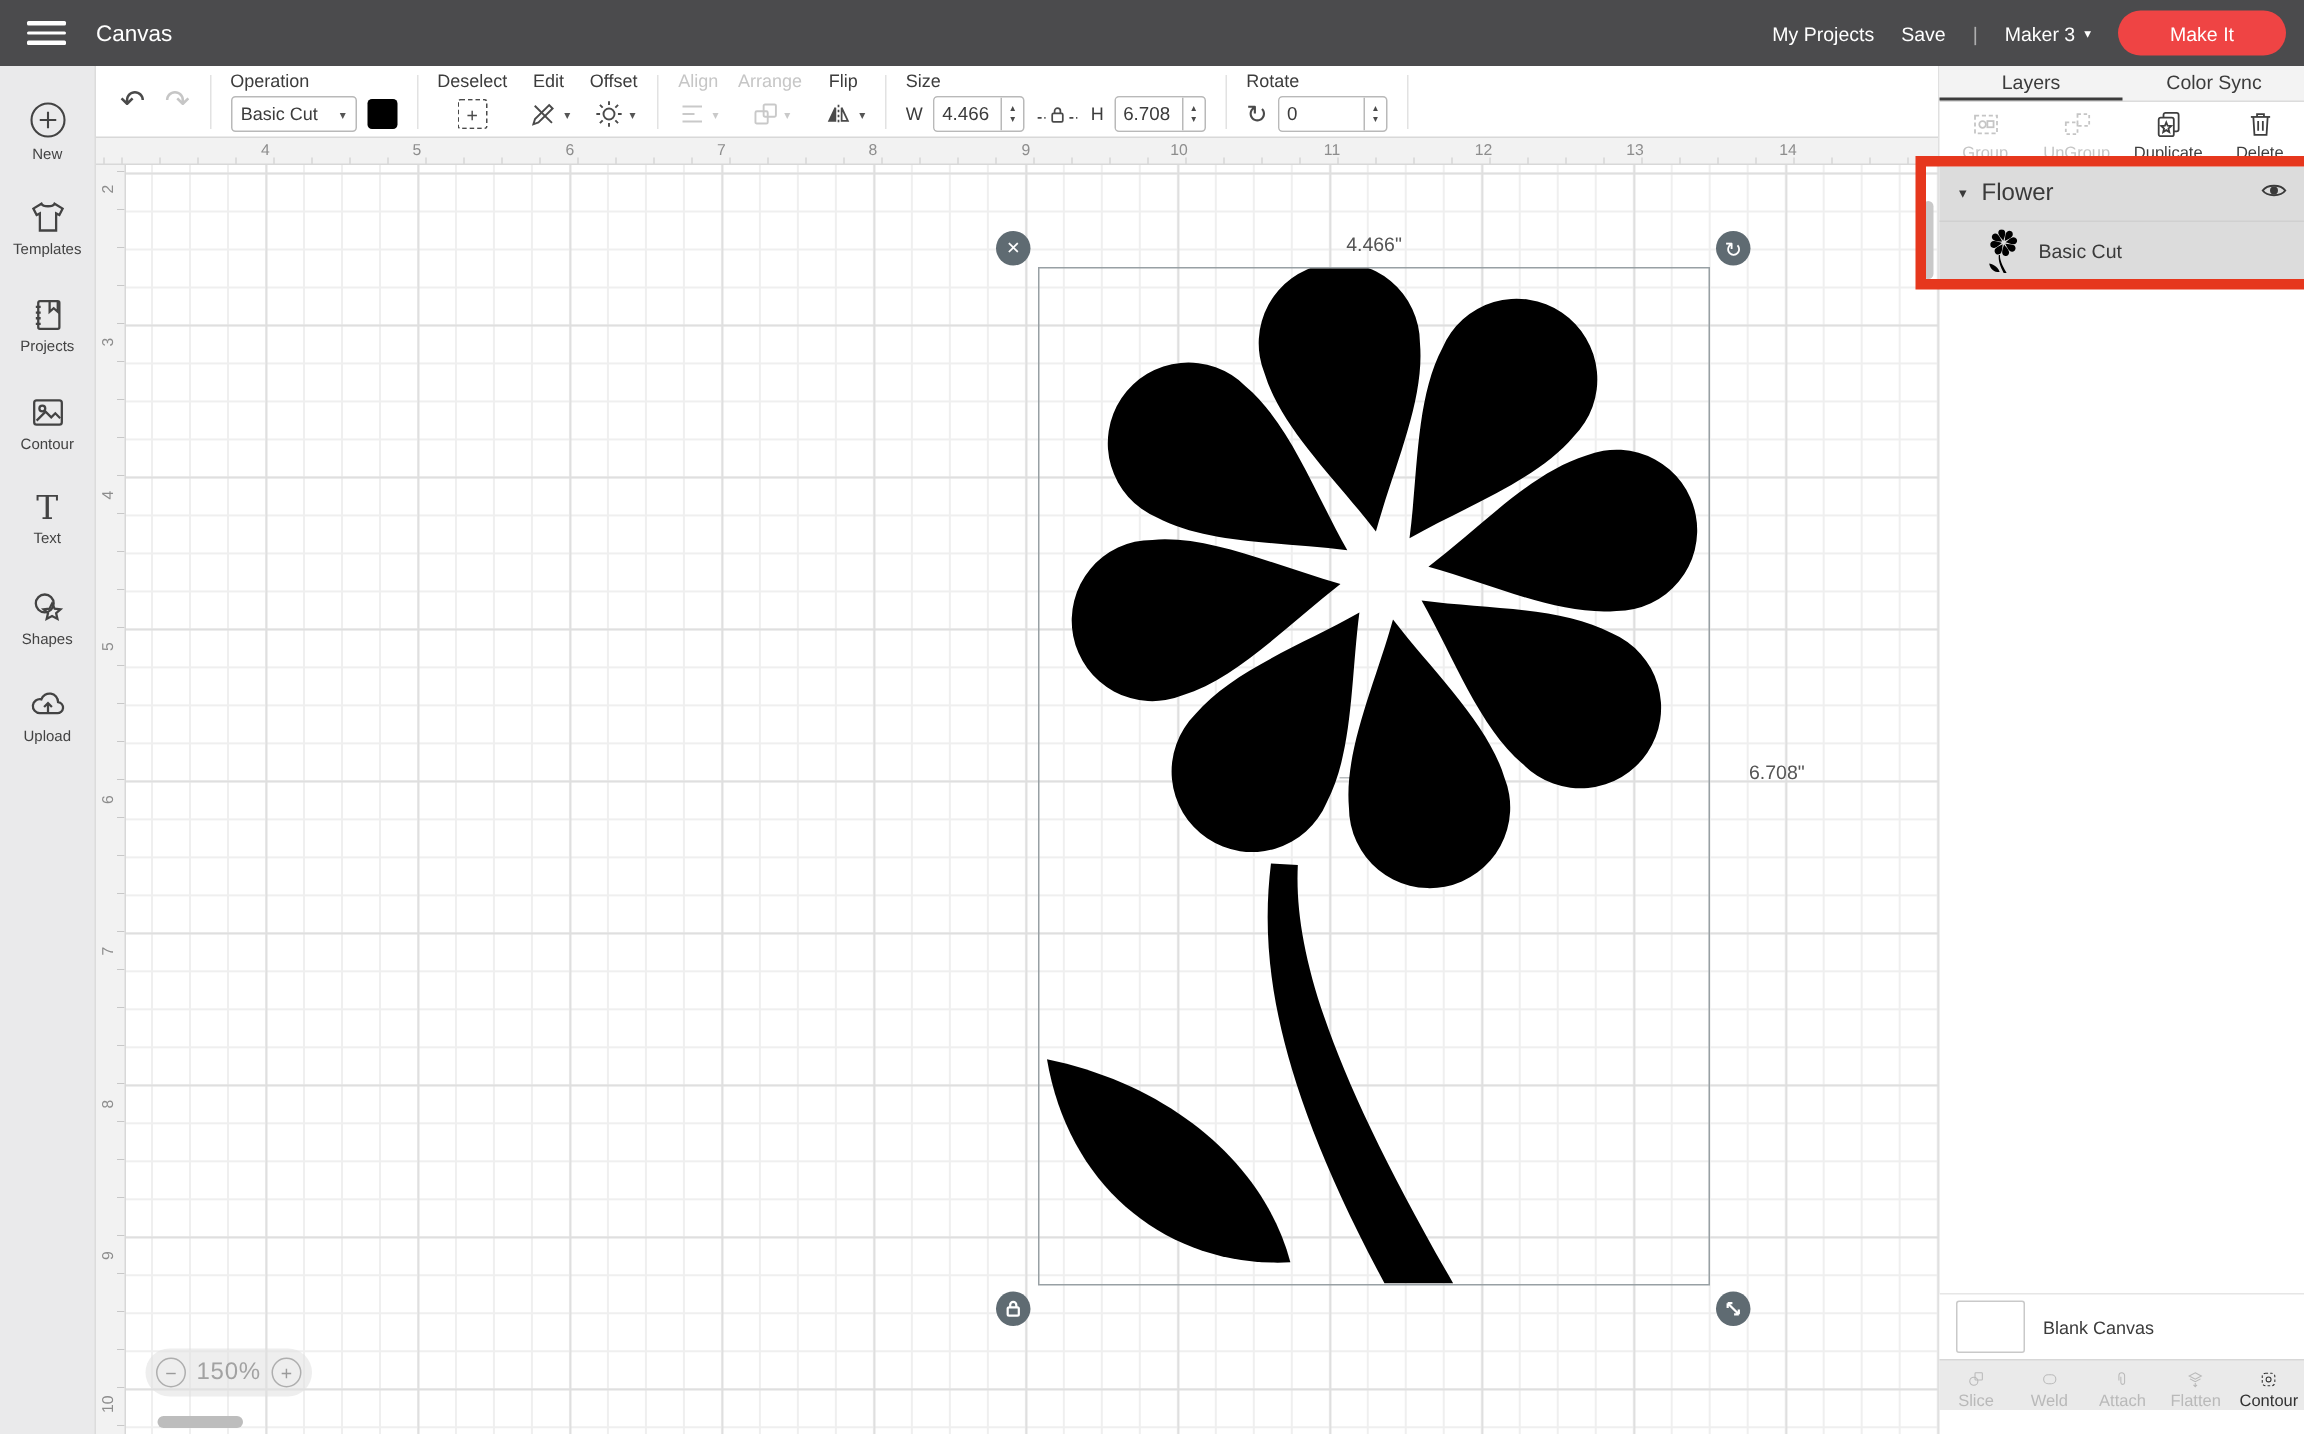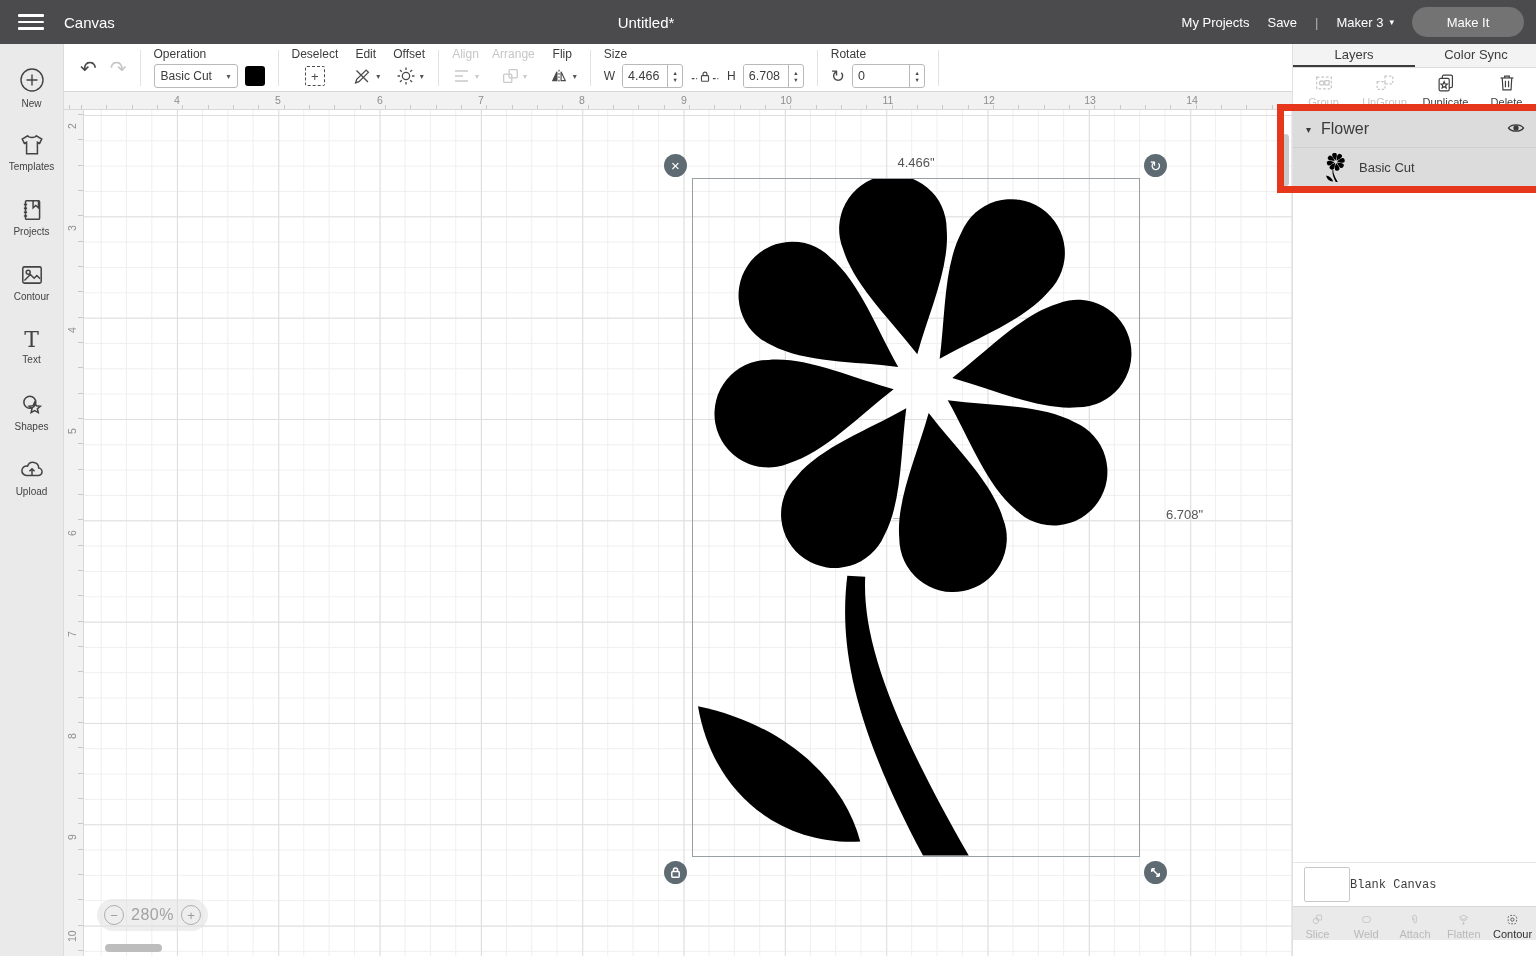--- a/index.html
+++ b/index.html
@@ -10,21 +10,21 @@
   .topbar { position:absolute; left:0; top:0; width:1536px; height:44px; background:#4b4b4d; display:flex; align-items:center; z-index:40; }
   .burger { position:absolute; left:18px; top:14px; width:26px; height:16px; display:flex; flex-direction:column; justify-content:space-between; cursor:pointer; }
   .burger span { display:block; height:2.6px; background:#fff; border-radius:1px; }
   .app-title { position:absolute; left:64px; top:0; height:44px; display:flex; align-items:center; color:#fff; font-size:15px; }
   .doc-title { position:absolute; left:0; top:0; width:1292px; height:44px; display:flex; align-items:center; justify-content:center; color:#fff; font-size:15px; }
   .topbar-right { position:absolute; right:12px; top:0; height:44px; display:flex; align-items:center; gap:18px; }
   .tlink { color:#fff; font-size:13px; cursor:pointer; }
   .tsep { color:rgba(255,255,255,.55); font-size:13px; }
   .machine { display:flex; align-items:center; gap:6px; color:#fff; font-size:13px; cursor:pointer; }
   .machine .chev { font-size:9px; color:#fff; }
-  .makeit { width:112px; height:30px; border-radius:15px; background:#737373; color:#fff; font-size:13px; display:flex; align-items:center; justify-content:center; cursor:pointer; }
+  .makeit { width:112px; height:30px; border-radius:15px; background:#ef4444; color:#fff; font-size:13px; display:flex; align-items:center; justify-content:center; cursor:pointer; }
 
   
   .sidebar { position:absolute; left:0; top:44px; width:64px; height:912px; background:#eaeaeb; border-right:1px solid #dcdcdc; display:flex; flex-direction:column; align-items:center; padding-top:10px; z-index:30; }
   .side-item { width:52px; height:65px; display:flex; flex-direction:column; align-items:center; justify-content:center; gap:3px; cursor:pointer; }
   .side-item svg { stroke:#434343; fill:none; stroke-width:1.4; }
   .side-item .slabel { font-size:10px; color:#434343; }
   .ticon { font-family:"DejaVu Serif", serif; font-size:22px; line-height:22px; color:#434343; }
 
   
   .toolbar { position:absolute; left:64px; top:44px; width:1228px; height:48px; background:#fff; border-bottom:1px solid #d8d8d8; display:flex; align-items:center; padding-left:16px; gap:13px; z-index:30; }
@@ -107,21 +107,21 @@
   .layer-group { position:absolute; left:0; top:67px; width:244px; height:37px; background:#dcdcdc; border-bottom:1px solid #d0d0d0; display:flex; align-items:center; cursor:pointer; }
   .lg-caret { margin-left:13px; font-size:10px; color:#3a3a3a; cursor:pointer; }
   .lg-name { margin-left:10px; font-size:16px; color:#3a3a3a; }
   .lg-eye { margin-left:auto; margin-right:12px; cursor:pointer; }
   .lg-eye svg { stroke:#3a3a3a; fill:none; stroke-width:1.3; }
   .layer-item { position:absolute; left:0; top:104px; width:244px; height:38px; background:#dcdcdc; display:flex; align-items:center; cursor:pointer; }
   .thumb { margin-left:32px; width:21px; height:29px; }
   .li-name { margin-left:13px; font-size:13px; color:#3a3a3a; }
   .blank-row { position:absolute; left:0; top:818px; width:244px; height:44px; background:#fff; border-top:1px solid #e6e6e6; display:flex; align-items:center; cursor:pointer; }
   .blank-swatch { margin-left:11px; width:46px; height:35px; background:#fff; border:1px solid #c9c9c9; border-radius:2px; }
-  .blank-label { font-size:12px; color:#3c3c3c;font-family:Liberation Mono, monospace; }
+  .blank-label { margin-left:12px; font-size:12px; color:#3c3c3c; }
   .btools { position:absolute; left:0; top:862px; width:244px; height:34px; background:#eaeaea; border-top:1px solid #d7d7d7; display:flex; }
   .btool { width:48.8px; display:flex; flex-direction:column; align-items:center; padding-top:6px; gap:2px; cursor:pointer; }
   .btool svg { stroke:#b9b9b9; fill:none; stroke-width:1.3; }
   .btool .blabel { font-size:11px; color:#b9b9b9; }
   .btool.enabled svg { stroke:#323232; }
   .btool.enabled .blabel { color:#323232; }
 
   
   .redbox { position:absolute; left:1277px; top:104px; width:275px; height:89px; border:7px solid #e6371d; z-index:60; pointer-events:none; }
 </style>
@@ -130,21 +130,20 @@
 
 <div id="root">
 
   <div class="topbar">
     <div class="burger">
         <span></span>
         <span></span>
         <span></span>
       </div>
     <div class="app-title">Canvas</div>
-    <div class="doc-title">Untitled*</div>
     <div class="topbar-right">
       <span class="tlink">My Projects</span>
       <span class="tlink">Save</span>
       <span class="tsep">|</span>
       <span class="machine">
         <span>Maker 3</span>
         <span class="chev">▾</span>
       </span>
       <div class="makeit">Make It</div>
     </div>
@@ -385,21 +384,21 @@
       </svg>
   </div>
   <div class="handle" style="left:1144px; top:861px;">
     <svg width="13" height="13" viewBox="0 0 14 14">
         <path d="M3 3 L11 11 M3 3 h3.4 M3 3 v3.4 M11 11 h-3.4 M11 11 v-3.4"></path>
       </svg>
   </div>
 
   <div class="zoompill">
     <div class="zbtn">−</div>
-    <span class="zval">280%</span>
+    <span class="zval">150%</span>
     <div class="zbtn">+</div>
   </div>
   <div class="hscroll"></div>
   <div class="vscroll"></div>
 
   <div class="rpanel">
     <div class="tabs">
       <div class="tab active">Layers</div>
       <div class="tab">Color Sync</div>
     </div>

